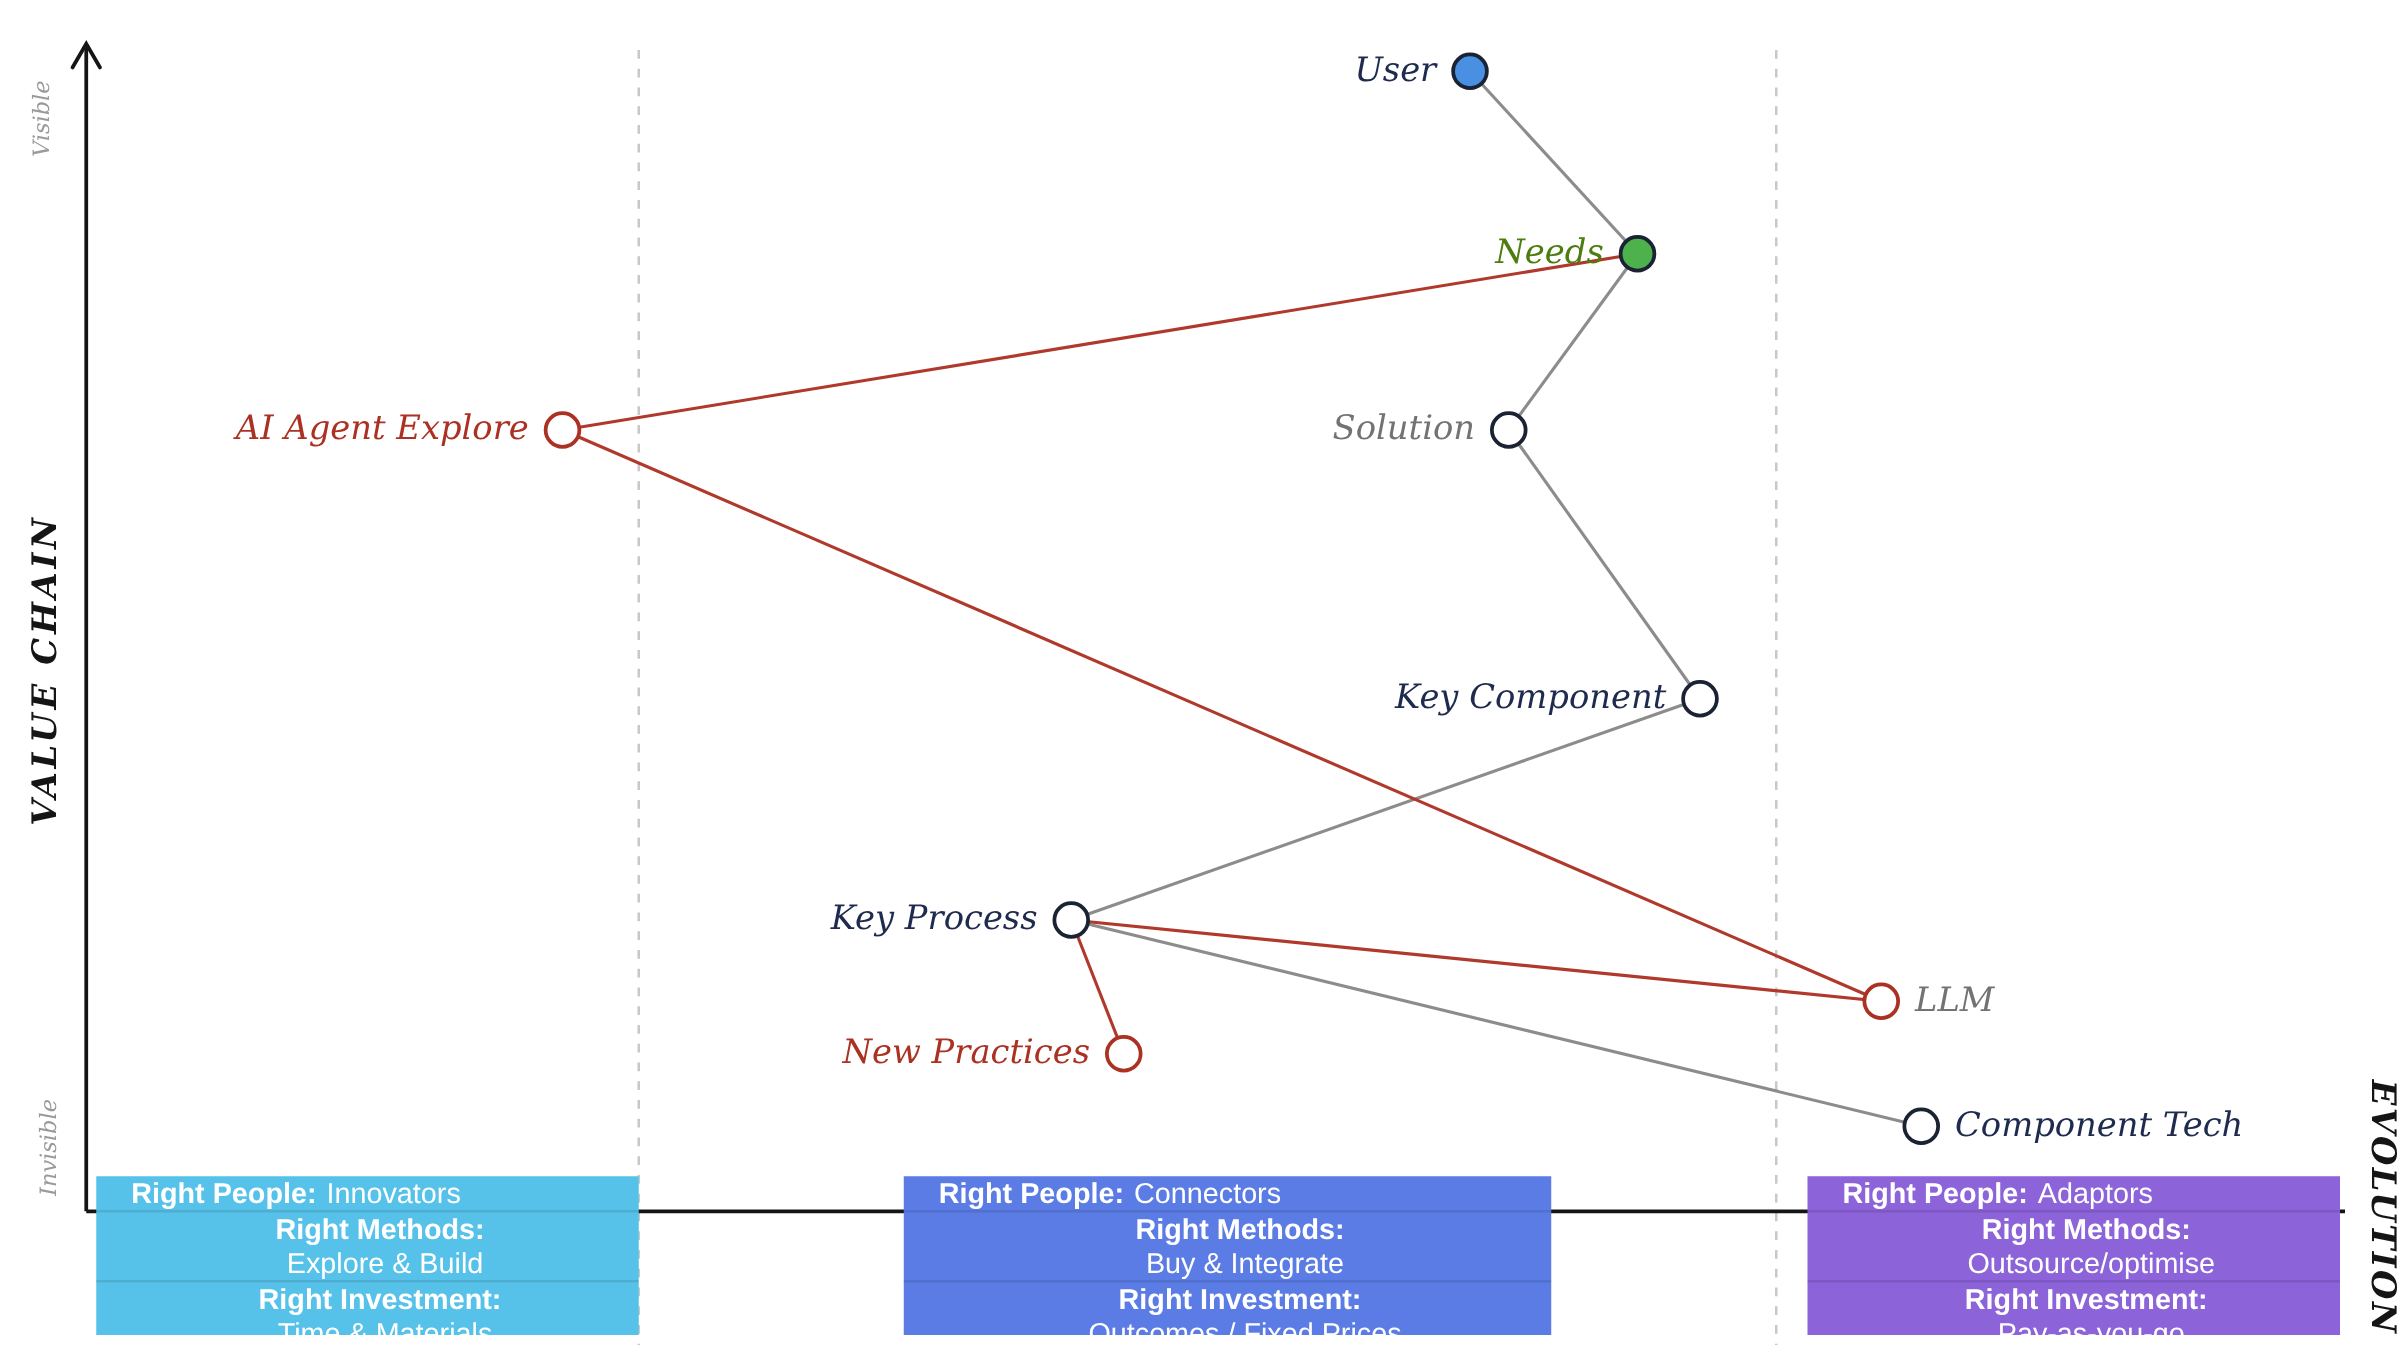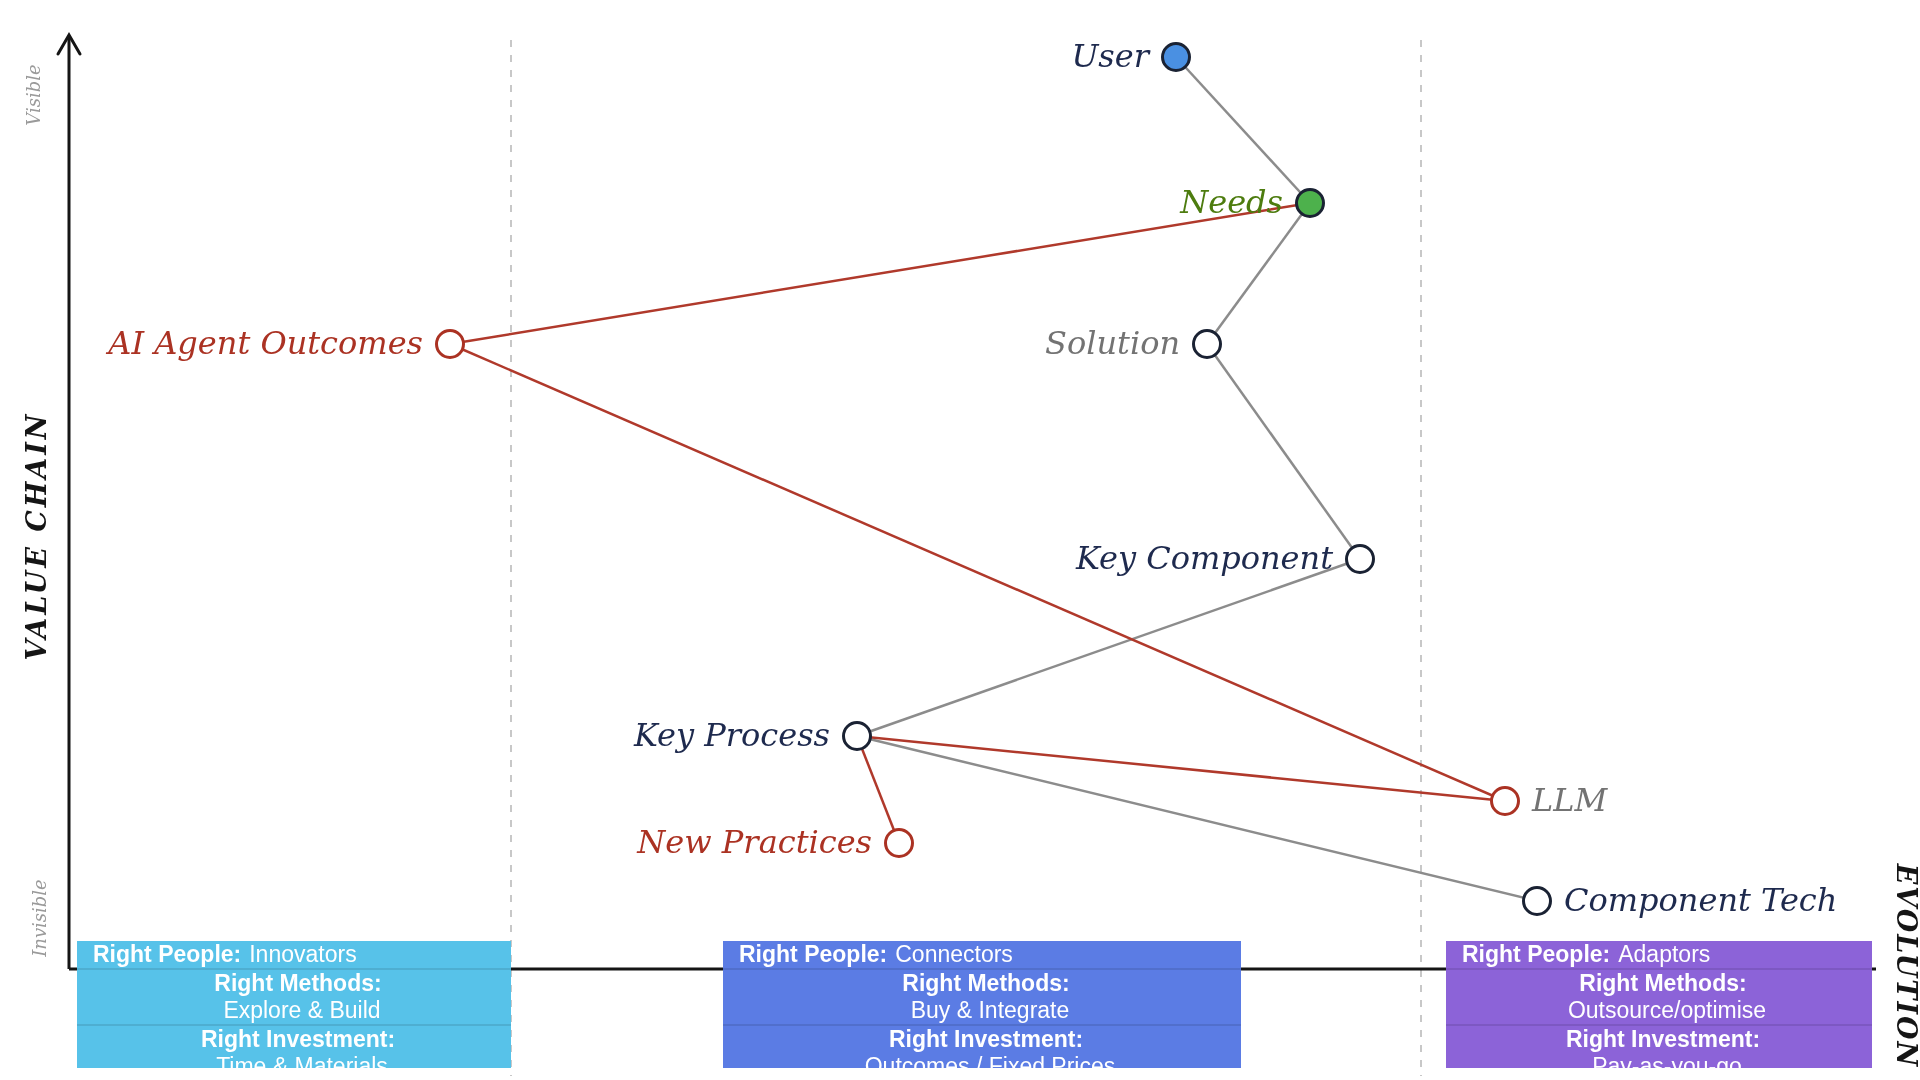--- a/index.html
+++ b/index.html
@@ -18,21 +18,21 @@
   .node {
     position: absolute;
     border-radius: 50%;
     box-sizing: border-box;
     background: #fff;
   }
   .node-label {
     position: absolute;
     font-family: "DejaVu Serif", serif;
     font-style: italic;
-    font-size: 32px;
+    font-size: 27px;
     white-space: nowrap;
     line-height: 1;
   }
 
   .axis-text {
     position: absolute;
     font-family: "DejaVu Serif", serif;
     font-style: italic;
     white-space: nowrap;
     line-height: 1;
@@ -64,21 +64,21 @@
     position: absolute;
     display: flex;
     flex-direction: column;
     color: #ffffff;
     box-sizing: border-box;
   }
   .legend-row {
     flex: 1;
     display: flex;
     align-items: center;
-    padding-left: 16px;
+    padding-left: 28px;
     font-size: 23px;
     white-space: nowrap;
   }
   .legend-row + .legend-row { border-top: 2px solid rgba(0,0,0,0.10); flex-direction: column; }
   .legend-row b { font-weight: bold; margin-right: 8px; }
 </style>
 </head>
 <body>
 
 <div class="stage">
@@ -106,21 +106,21 @@
       <div class="node-label" style="color: #4d7c0f; top: 203px; left: 1283px; transform: translate(-100%, -54%);">Needs</div>
       <div class="node" style="left: 1192px; top: 329px; width: 30px; height: 30px; background: rgb(255, 255, 255); border: 3px solid rgb(26, 34, 51);"></div>
       <div class="node-label" style="color: #737373; top: 344px; left: 1180px; transform: translate(-100%, -54%);">Solution</div>
       <div class="node" style="left: 1345px; top: 544px; width: 30px; height: 30px; background: rgb(255, 255, 255); border: 3px solid rgb(26, 34, 51);"></div>
       <div class="node-label" style="color: rgb(30, 42, 78); top: 559px; left: 1333px; transform: translate(-100%, -54%);">Key Component</div>
       <div class="node" style="left: 842px; top: 721px; width: 30px; height: 30px; background: rgb(255, 255, 255); border: 3px solid rgb(26, 34, 51);"></div>
       <div class="node-label" style="color: rgb(30, 42, 78); top: 736px; left: 830px; transform: translate(-100%, -54%); text-align: center;">Key Process</div>
       <div class="node" style="left: 884px; top: 828px; width: 30px; height: 30px; background: rgb(255, 255, 255); border: 3px solid rgb(171, 50, 35);"></div>
       <div class="node-label" style="color: rgb(171, 50, 35); top: 843px; left: 872px; transform: translate(-100%, -54%);">New Practices</div>
       <div class="node" style="left: 435px; top: 329px; width: 30px; height: 30px; background: rgb(255, 255, 255); border: 3px solid rgb(171, 50, 35);"></div>
-      <div class="node-label" style="color: rgb(171, 50, 35); top: 344px; left: 423px; transform: translate(-100%, -54%);">AI Agent Outcomes</div>
+      <div class="node-label" style="color: rgb(171, 50, 35); top: 344px; left: 423px; transform: translate(-100%, -54%);">AI Agent Explore</div>
       <div class="node" style="left: 1490px; top: 786px; width: 30px; height: 30px; background: rgb(255, 255, 255); border: 3px solid rgb(171, 50, 35);"></div>
       <div class="node-label" style="color: #737373; top: 801px; left: 1532px; transform: translate(0px, -54%);">LLM</div>
       <div class="node" style="left: 1522px; top: 886px; width: 30px; height: 30px; background: rgb(255, 255, 255); border: 3px solid rgb(26, 34, 51);"></div>
       <div class="node-label" style="color: rgb(30, 42, 78); top: 901px; left: 1564px; transform: translate(0px, -54%);">Component Tech</div>
     </div>
   <div id="legend">
       <div class="legend-box" style="left: 77px; top: 941px; width: 434px; height: 127px; background: rgb(87, 194, 233);">
         <div class="legend-row">
           <b>Right People:</b>
           <span>Innovators</span>

